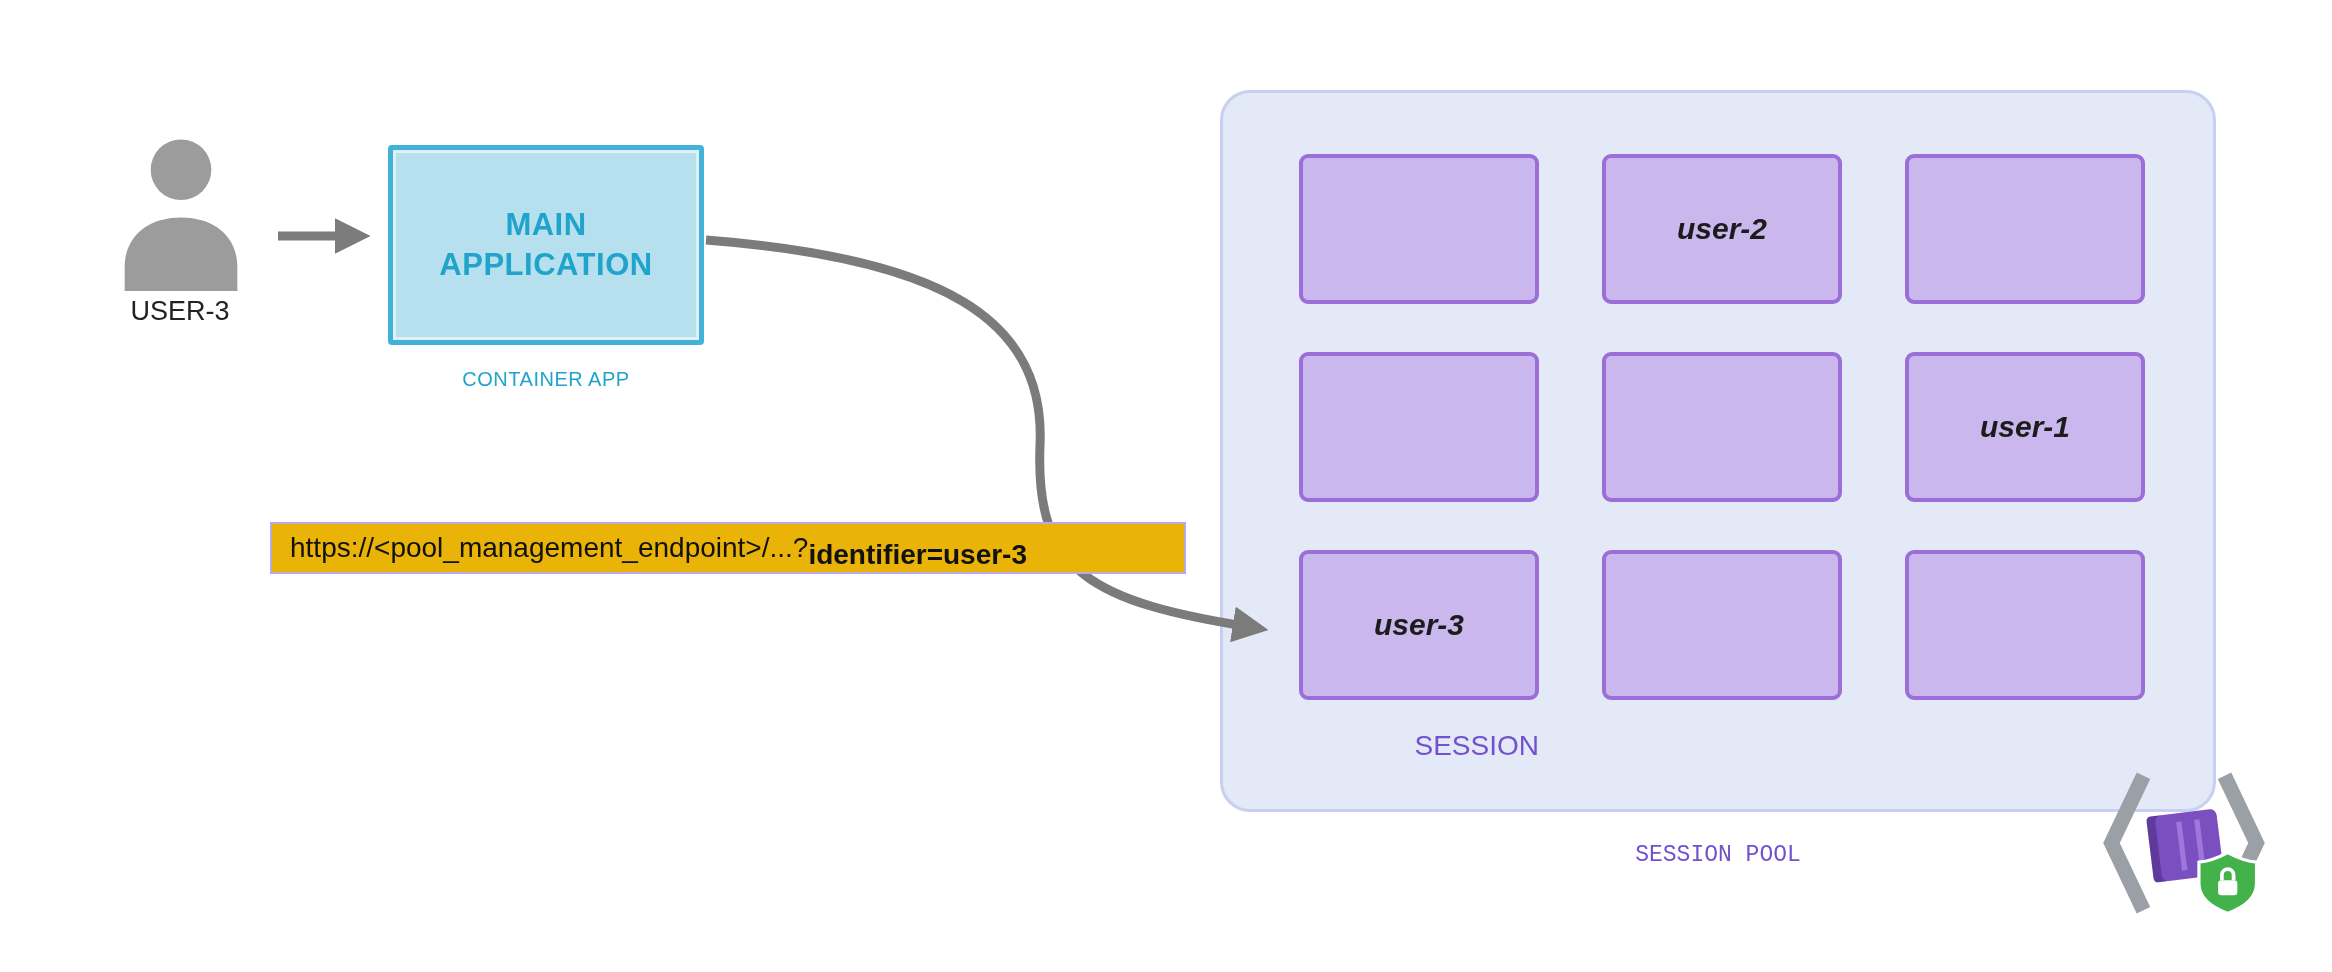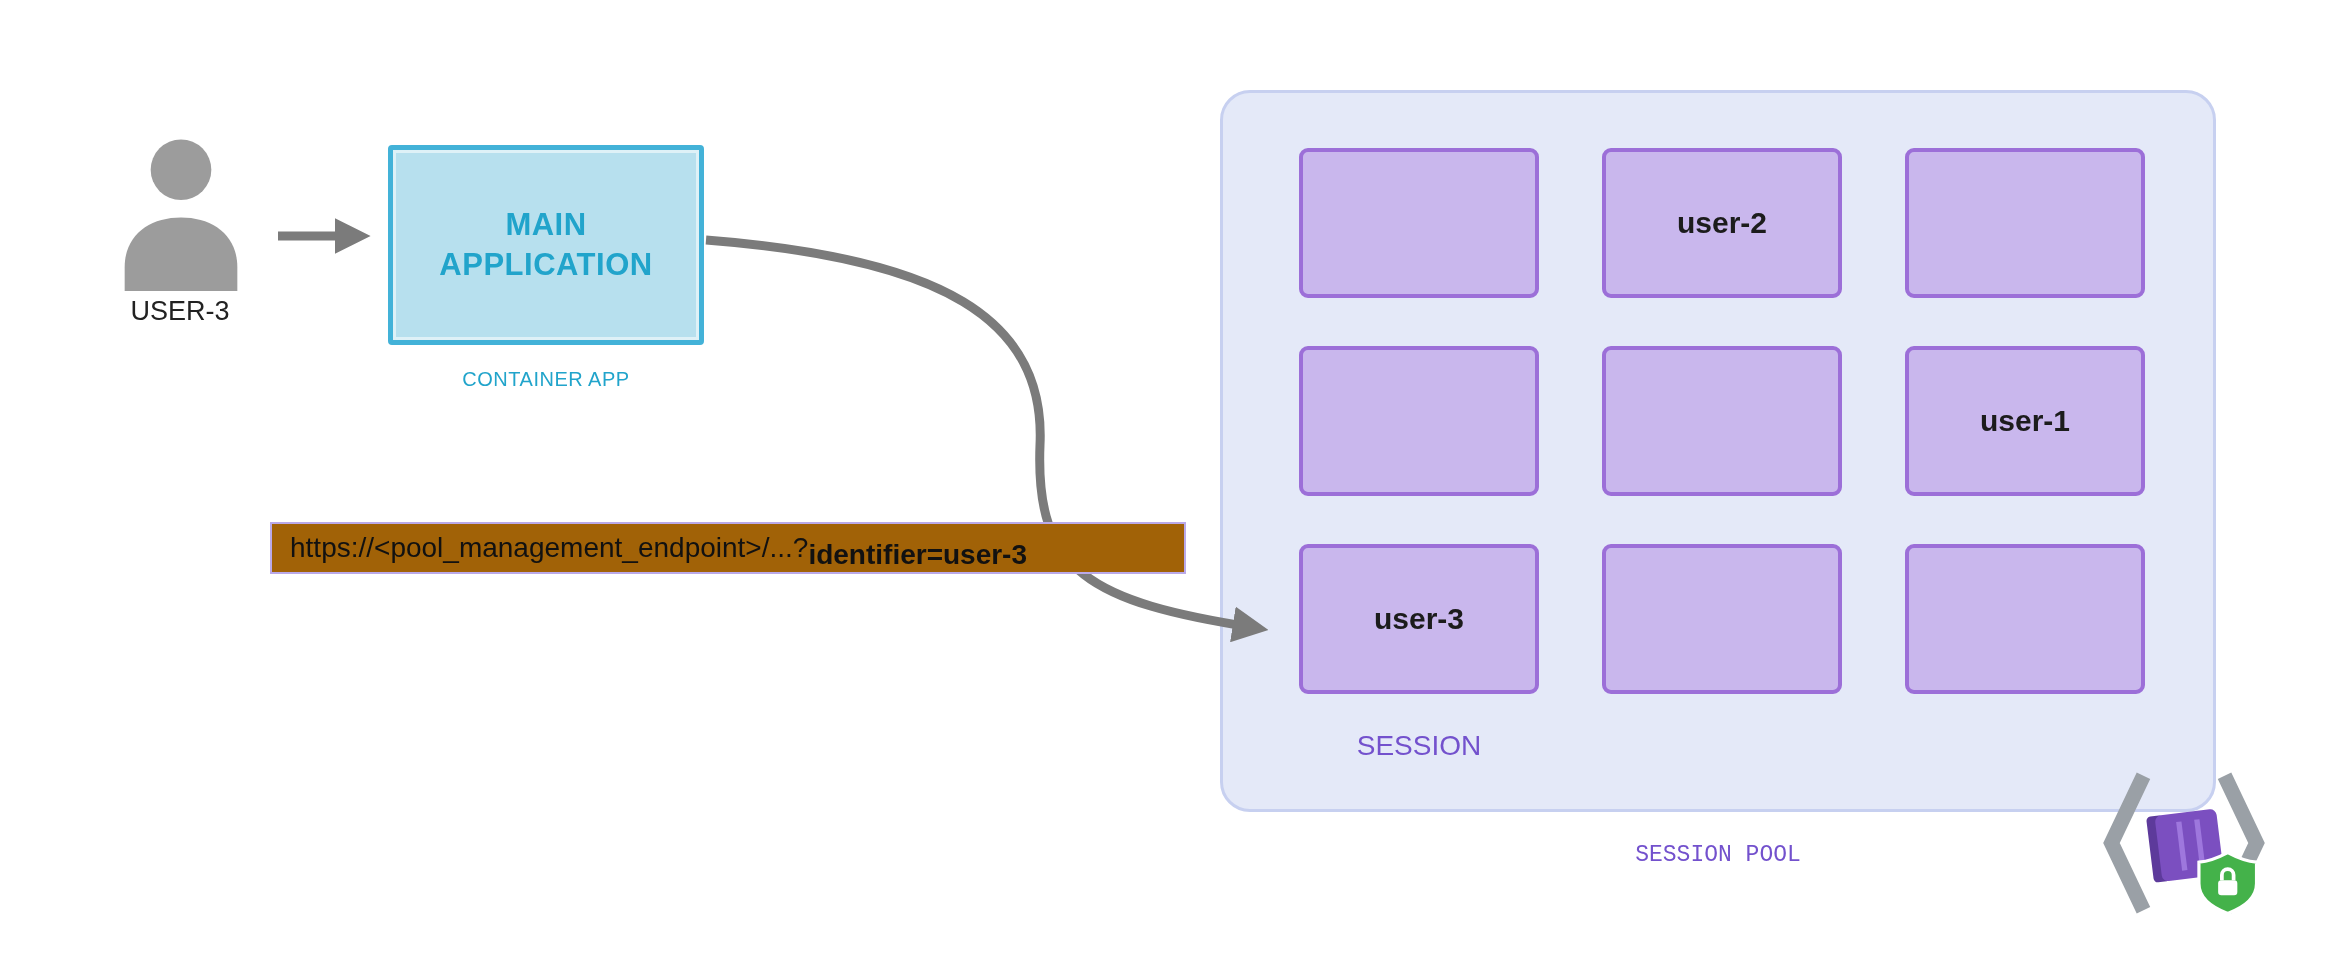--- a/index.html
+++ b/index.html
@@ -25,43 +25,43 @@
                     line-height:1.3; letter-spacing:0.5px; }
   .container-app-caption { position:absolute; left:388px; top:368px; width:316px;
                     text-align:center; font-size:20px; color:#21a4cb; letter-spacing:0.5px; }
 
   
   .arrows { position:absolute; left:0; top:0; z-index:2; }
 
   
   .url-box {
     position:absolute; left:270px; top:522px; width:916px; height:52px;
-    background:#a16207; border:2px solid #baa9e8; z-index:3; box-sizing:border-box;
+    background:#eab308; border:2px solid #baa9e8; z-index:3; box-sizing:border-box;
     display:flex; align-items:center; padding-left:18px;
     font-size:28px; color:#111; white-space:nowrap;
   }
   .url-box b { font-weight:bold;margin-top:13px; }
 
   
   .pool {
     position:absolute; left:1220px; top:90px; width:996px; height:722px;
     background:#e4e9f8; border:3px solid #c7d0f0; border-radius:30px;
     box-sizing:border-box; z-index:1;
   }
   .sessions-grid {
-    position:absolute; left:1299px; top:148px; z-index:2;
+    position:absolute; left:1299px; top:154px; z-index:2;
     display:grid; grid-template-columns:repeat(3,240px); grid-auto-rows:150px;
-    column-gap:63px; row-gap:48px;
+    column-gap:63px; row-gap:48px;font-style:italic;
   }
   .session {
     background:#c9b7ed; border:4px solid #9c6fd8; border-radius:9px; box-sizing:border-box;
     display:flex; align-items:center; justify-content:center;
     font-size:30px; font-weight:bold; color:#1c1c1c;
   }
-  .session-caption { position:absolute; left:1299px; top:730px; width:240px; text-align:center;
+  .session-caption { position:absolute; left:1299px; top:730px; width:240px; text-align:right;
                      font-size:28px; color:#7351cd; z-index:2; }
   .pool-caption    { position:absolute; left:1220px; top:842px; width:996px; text-align:center;
                      font-size:23px; color:#7351cd;font-family:Liberation Mono, monospace; }
 
   
   .pool-icon { position:absolute; left:2088px; top:762px; width:192px; height:162px; z-index:4; }
 </style>
 </head>
 <body>
 

